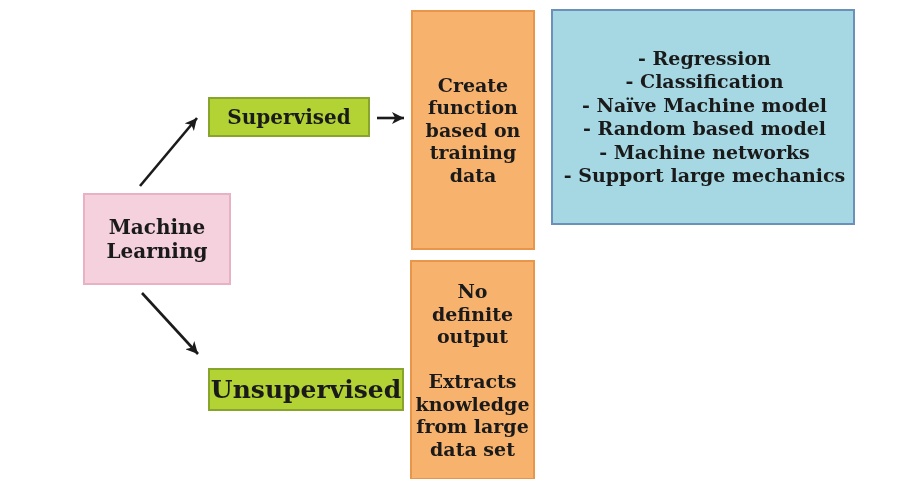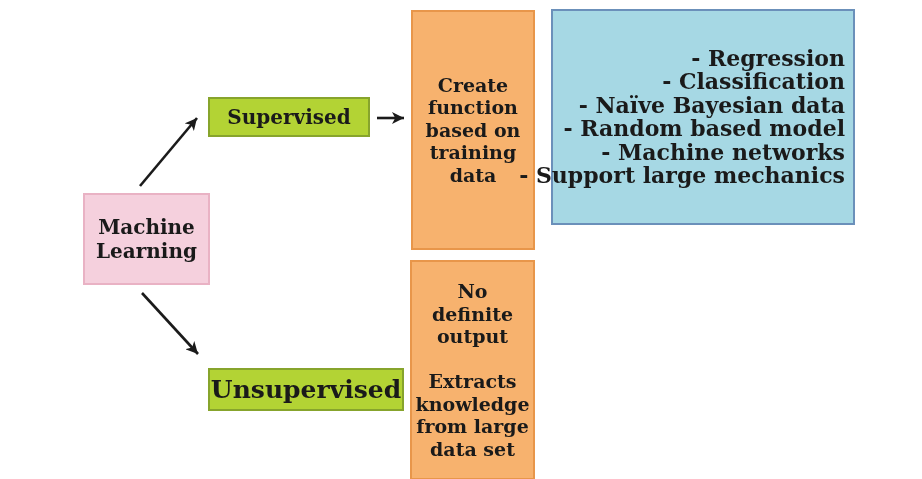--- a/index.html
+++ b/index.html
@@ -39,21 +39,21 @@
     position: absolute;
     box-sizing: border-box;
     display: flex;
     align-items: center;
     justify-content: center;
     text-align: center;
     font-weight: bold;
     white-space: pre-line;
   }
   .node-root {
-    left: 83px; top: 193px; width: 127px; height: 92px;
+    left: 83px; top: 193px; width: 148px; height: 92px;
     background: var(--pink-fill);
     border: 2px solid var(--pink-border);
     font-size: 20px; line-height: 24px;
   }
   .node-supervised {
     left: 208px; top: 97px; width: 162px; height: 40px;
     background: var(--green-fill);
     border: 2px solid var(--green-border);
     font-size: 20px; line-height: 24px;
   }
@@ -68,26 +68,26 @@
     border: 2px solid var(--orange-border);
     font-size: 19px; line-height: 22.5px;
     padding: 4px;
   }
   .desc-supervised { left: 411px; top: 10px; width: 124px; height: 240px; }
   .desc-unsupervised { left: 410px; top: 260px; width: 125px; height: 220px; }
   .methods-box {
     background: var(--blue-fill);
     border: 2px solid var(--blue-border);
     flex-direction: column;
-    align-items: flex-end;
+    align-items: center;
     justify-content: center;
     text-align: left;
     padding-left: 11px;
     padding-right: 8px;
-    font-size: 22px;
+    font-size: 19px;
   }
   .methods-supervised { left: 551px; top: 9px; width: 304px; height: 216px; }
   .methods-unsupervised { left: 551px; top: 243px; width: 304px; height: 225px; }
   .method-item {
     line-height: 23.5px;
     white-space: nowrap;
   }
   .arrow-line {
     stroke: var(--arrow-color);
     stroke-width: 2.6;
@@ -128,20 +128,20 @@
 output
 
 Extracts
 knowledge
 from large
 data set</div>
 
   <div class="box methods-box methods-supervised">
     <div class="method-item">- Regression</div>
     <div class="method-item">- Classification</div>
-    <div class="method-item">- Naïve Bayesian data</div>
+    <div class="method-item">- Naïve Machine model</div>
     <div class="method-item">- Random based model</div>
     <div class="method-item">- Machine networks</div>
     <div class="method-item">- Support large mechanics</div>
   </div>
 
 
 </div>
 
 </body></html>

